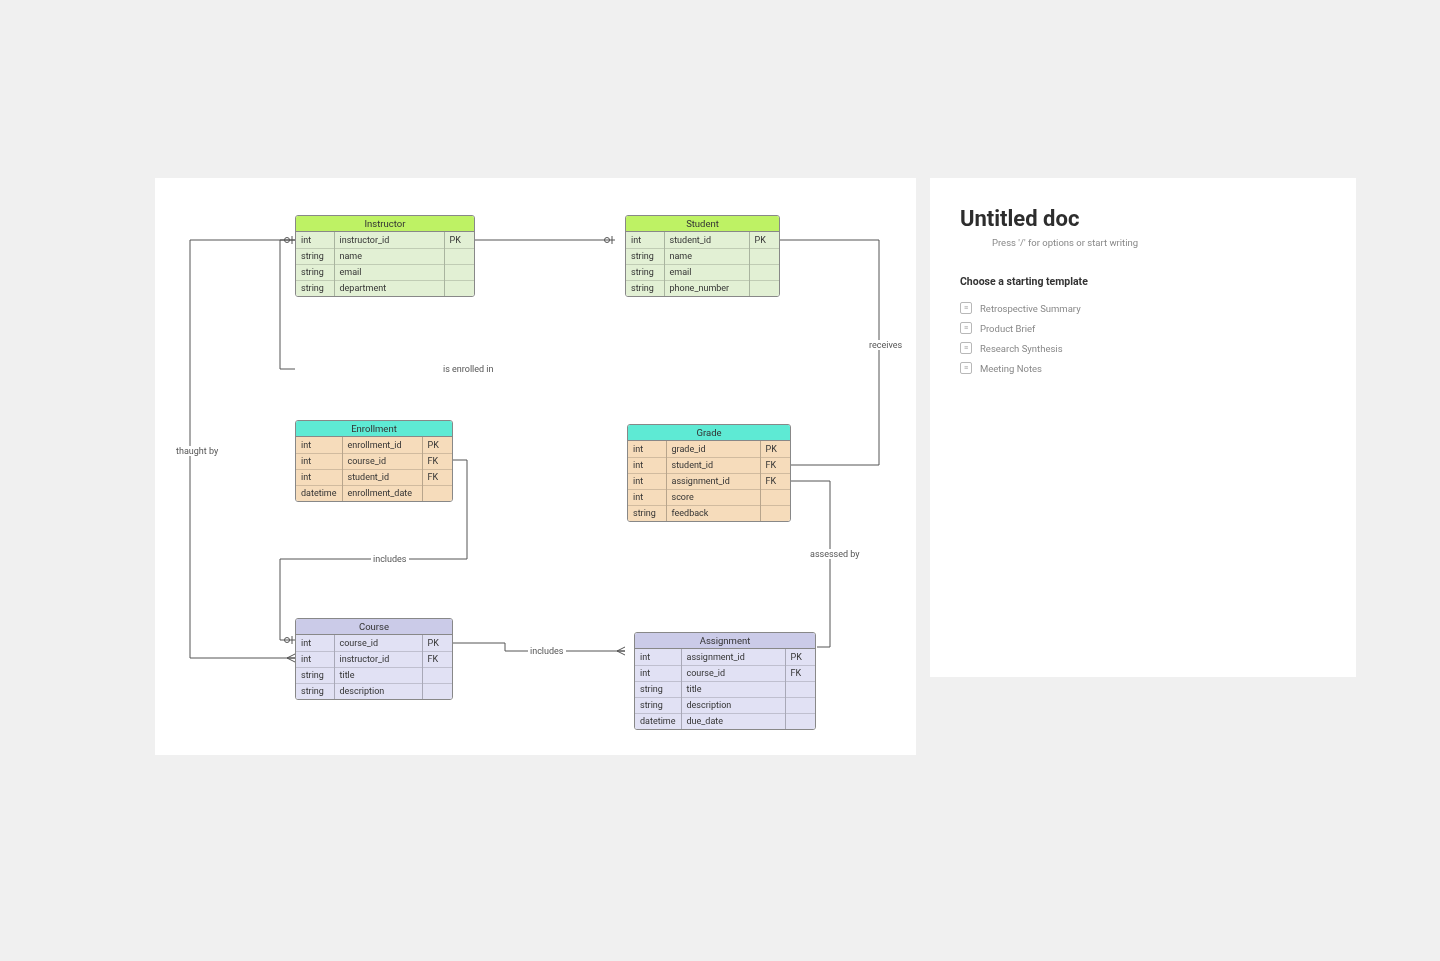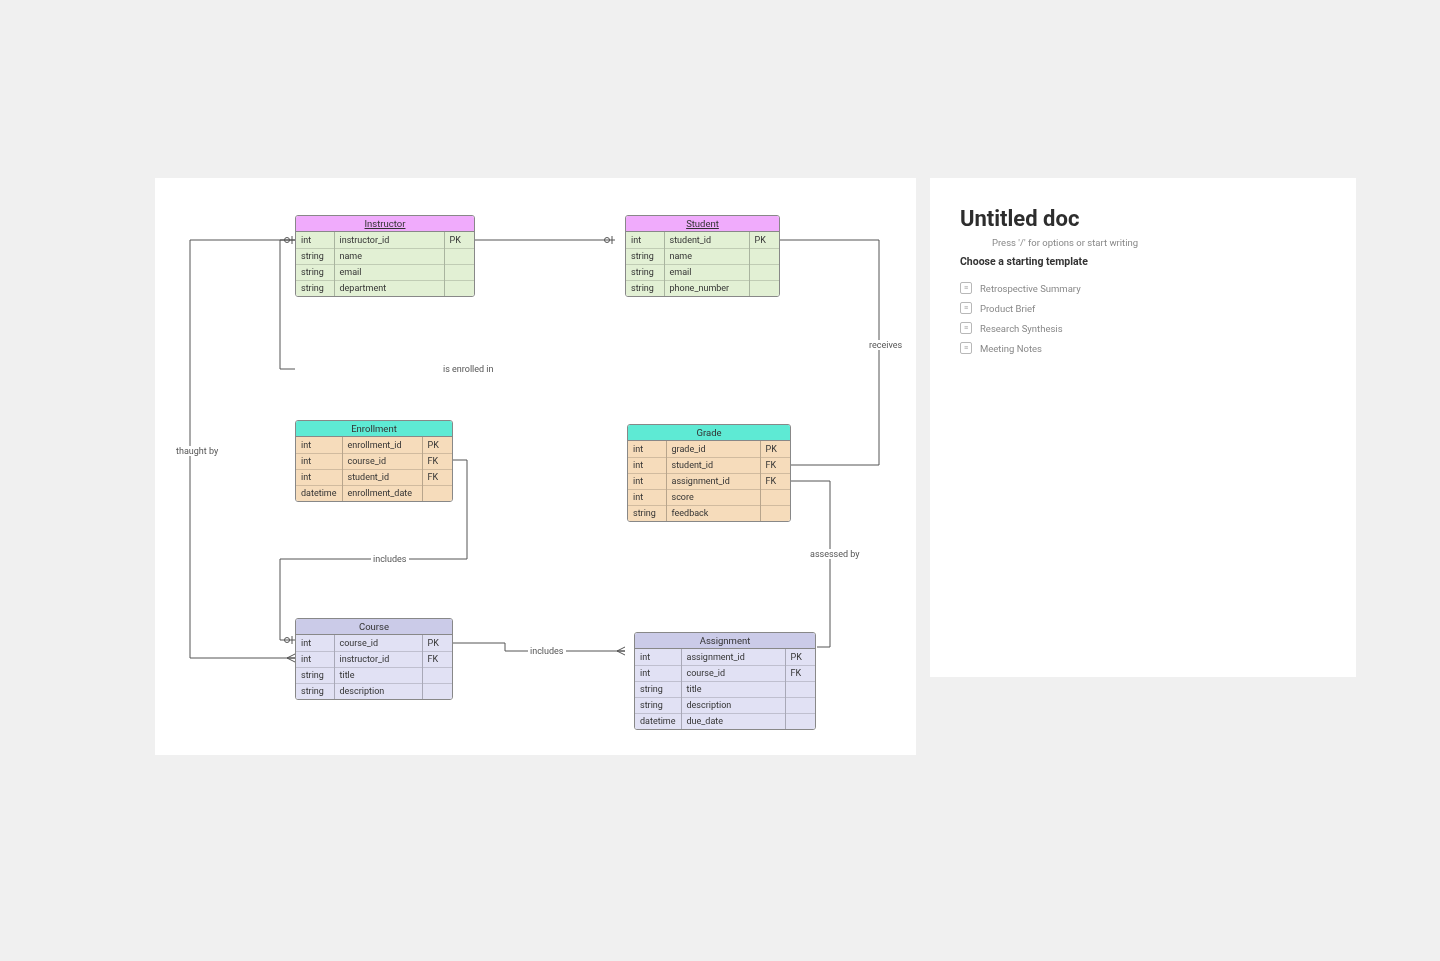--- a/index.html
+++ b/index.html
@@ -35,21 +35,21 @@
   }
   .side h1 {
     margin: 0 0 6px 0;
     font-size: 22px;
     font-weight: 700;
     color: #2d2d2d;
   }
   .side .hint {
     font-size: 9.5px;
     color: #888;
-    margin-bottom: 7px;
+    margin-bottom: 27px;
     padding-left: 32px;
   }
   .side .tmpl-head {
     font-size: 10.5px;
     font-weight: 700;
     color: #333;
     margin-bottom: 10px;
   }
   .tmpl-item {
     display: flex;
@@ -93,21 +93,21 @@
     height: 16px;
     border-right: 1px solid rgba(0,0,0,.25);
     border-top: 1px solid rgba(0,0,0,.15);
   }
   .entity tr:first-child td { border-top: none; }
   .entity td:last-child { border-right: none; }
   .entity .c1 { width: 38px; }
   .entity .c2 { }
   .entity .c3 { width: 30px; }
 
-  .green .ehead { background: #f0abfc; text-decoration: underline; }
+  .green .ehead { background: #bef264; }
   .green td     { background: #e2f0d4; }
   .orange .ehead { background: #5eead4; }
   .orange td     { background: #f6dcbb; }
   .purple .ehead { background: #cbcbe8; }
   .purple td     { background: #e1e1f4; }
 
   
   svg.conn {
     position: absolute;
     left: 0; top: 0;

